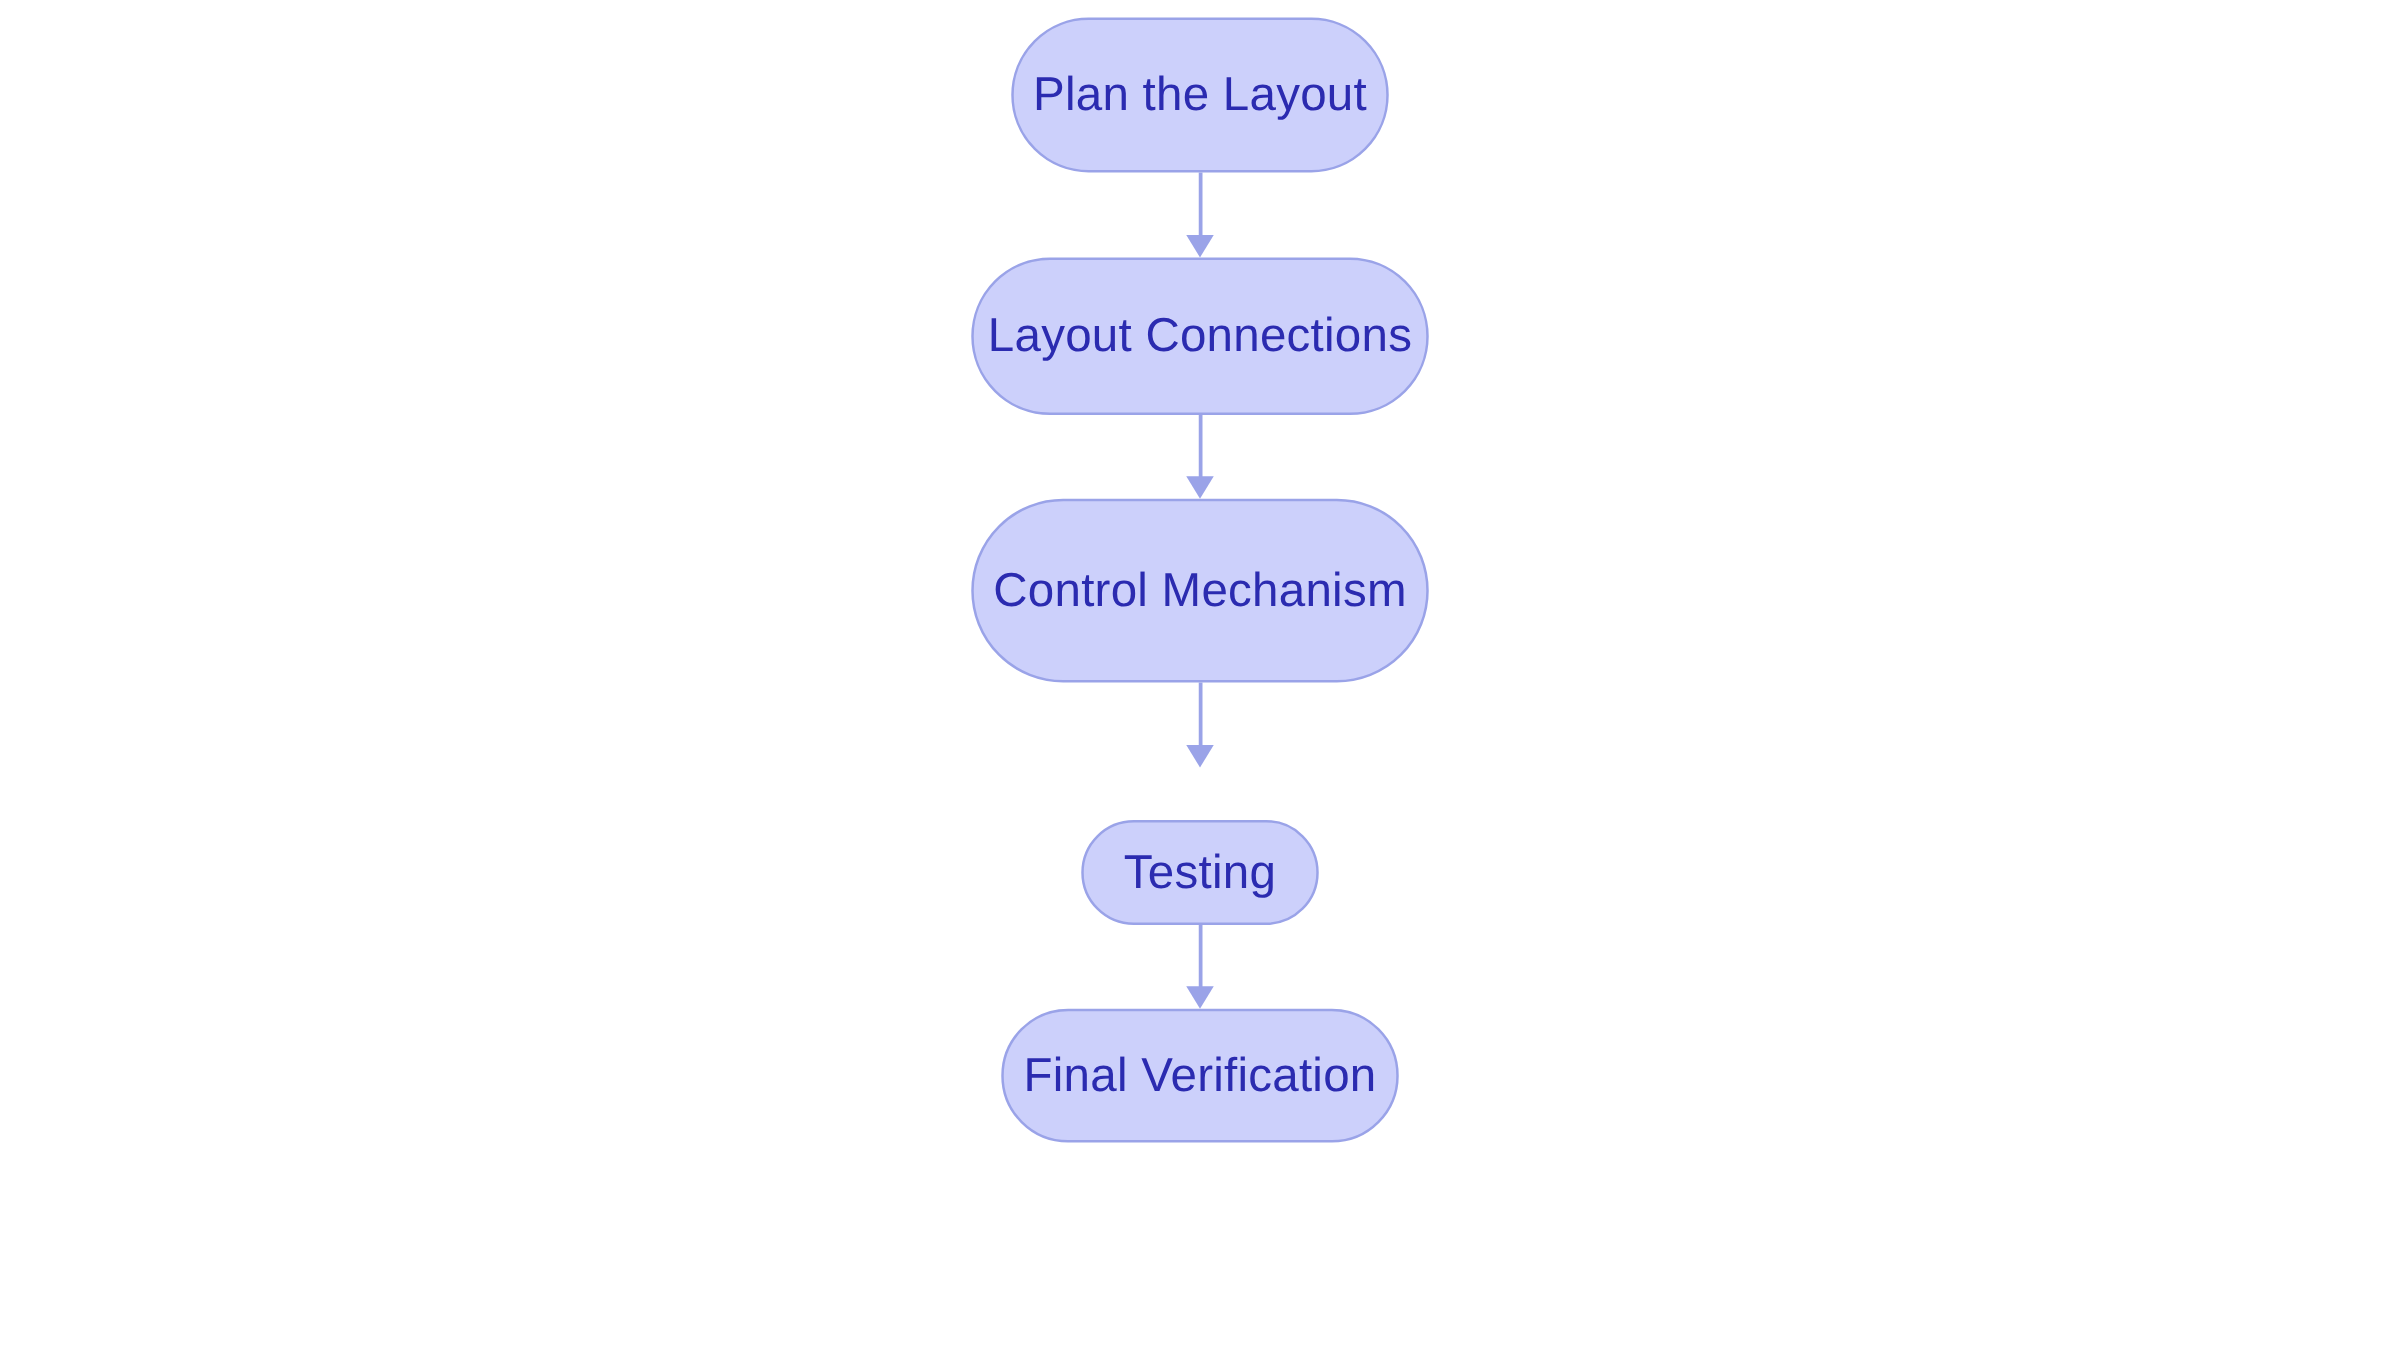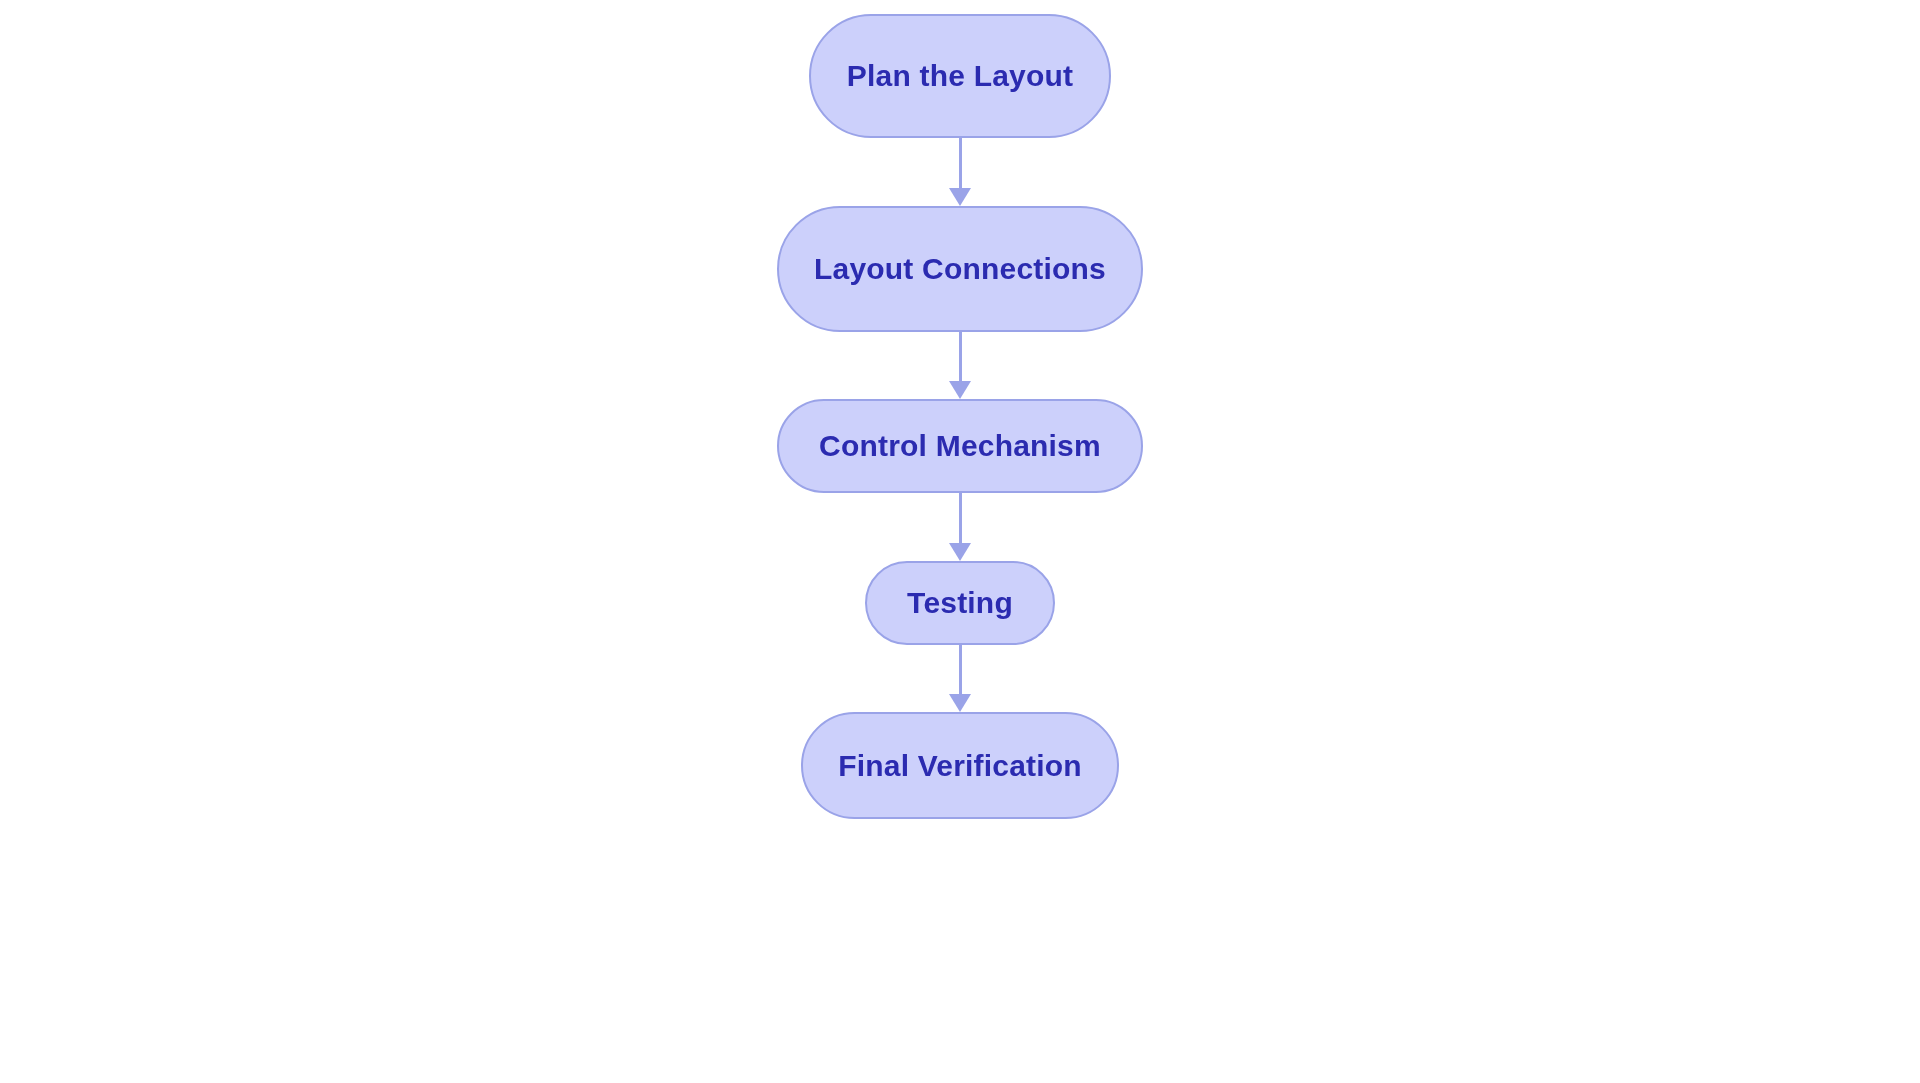--- a/index.html
+++ b/index.html
@@ -34,38 +34,38 @@
 
   .node {
     box-sizing: border-box;
     display: flex;
     align-items: center;
     justify-content: center;
     background: #ccd0fb;
     border: 2px solid #9aa3e8;
     border-radius: 999px;
     color: #2b2bb0;
-    font-size: 30px;
-    font-weight: 700;
+    font-size: 38px;
+    font-weight: 400;
     letter-spacing: 0.2px;
     line-height: 1;
     white-space: nowrap;
     user-select: none;
   }
 
   .node-label {
     display: block;
     padding: 0 4px;
   }
 
   
   .node-0 { width: 302px; height: 124px; margin-top: 14px; }
   .node-1 { width: 366px; height: 126px; }
-  .node-2 { width: 366px; height: 94px; }
-  .node-3 { width: 190px; height: 84px; }
+  .node-2 { width: 366px; height: 147px; }
+  .node-3 { width: 190px; height: 84px; margin-top: 42px; }
   .node-4 { width: 318px; height: 107px; }
 
   
   .connector {
     position: relative;
     display: flex;
     flex-direction: column;
     align-items: center;
     justify-content: flex-start;
   }

